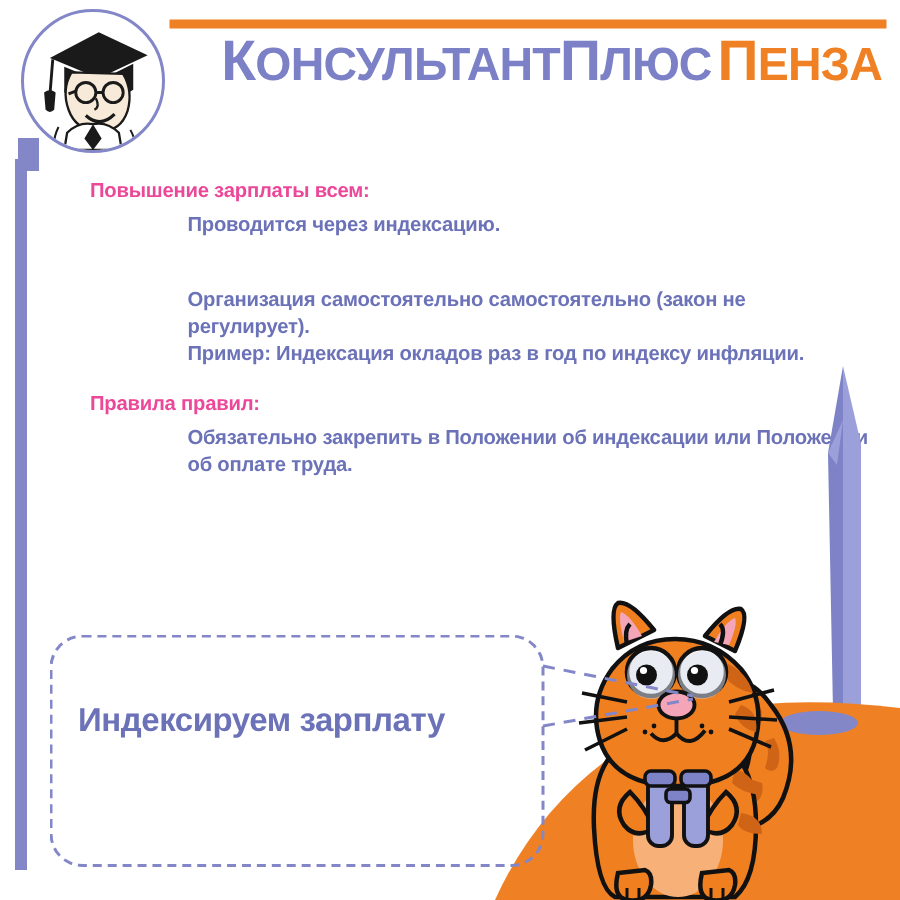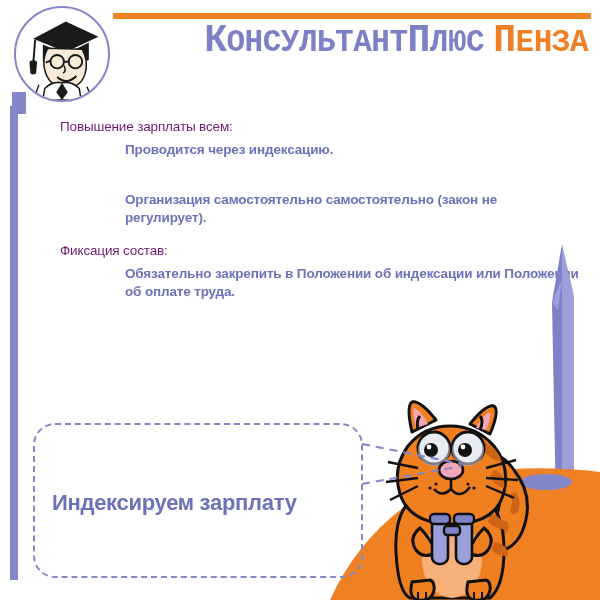--- a/index.html
+++ b/index.html
@@ -5,21 +5,21 @@
   * { margin:0; padding:0; box-sizing:border-box; }
   html,body { width:600px; height:600px; }
   body {
     font-family:"Liberation Sans", sans-serif;
     background:#ffffff;
     position:relative;
     overflow:hidden;
   }
 
   
-  #header { position:absolute; left:0; top:0; width:600px; height:110px;font-family:Liberation Mono, monospace; }
+  #header { position:absolute; left:0; top:0; width:600px; height:110px; }
 
   #logo-circle {
     position:absolute; left:14px; top:6px;
     width:96px; height:96px; border-radius:50%;
     border:2.5px solid #8387c8; background:#ffffff;
     overflow:hidden;
   }
   #logo-circle svg { display:block; width:100%; height:100%; }
 
   #logo-tab {
@@ -45,21 +45,21 @@
   #left-bar {
     position:absolute; left:10px; top:106px;
     width:8px; height:474px; background:#8387c8;
   }
 
   
   #content { position:absolute; left:60px; top:118px; width:520px; }
 
   .block { margin-bottom:3px; }
   .heading {
-    color:#701a75; font-weight:normal; font-size:13.5px;
+    color:#ec4899; font-weight:bold; font-size:13.5px;
     line-height:1.32; letter-spacing:-0.15px;
   }
   .sub {
     color:#6b72b8; font-weight:bold; font-size:13.5px;
     line-height:1.34; margin-left:33px; letter-spacing:-0.15px;padding-left:32px;
   }
   .gap-lg { height:17px; }
   .gap-md { height:12px; }
   .gap-sm { height:5px; }
 
@@ -70,21 +70,21 @@
   #scene { position:absolute; left:0; top:400px; width:600px; height:200px; }
 
   
   #bubble {
     position:absolute; left:33px; top:423px;
     width:330px; height:155px;
     border:2px dashed #8387c8; border-radius:22px;
     background:transparent;
   }
   #bubble-text {
-    position:absolute; left:52px; top:490px;
+    position:absolute; left:52px; top:467px;
     width:310px;
     color:#6b72b8; font-weight:bold; font-size:22px;
     letter-spacing:-0.3px; white-space:nowrap;
   }
   #bubble-tail { position:absolute; left:358px; top:440px; width:110px; height:50px; }
 </style>
 </head>
 <body>
 
 <div id="header">
@@ -137,26 +137,27 @@
     <div class="heading">Повышение зарплаты всем:</div>
     <div class="gap-sm"></div>
     <div class="sub">Проводится через индексацию.</div>
   </div>
 
   <div class="gap-lg"></div>
 
   <div class="block">
     <div class="gap-md"></div>
     <div class="sub">Организация самостоятельно самостоятельно (закон не регулирует).</div>
+    <div class="sub">Пример: Индексация окладов раз в год по индексу инфляции.</div>
   </div>
 
   <div class="gap-md"></div>
 
   <div class="block">
-    <div class="heading">Фиксация состав:</div>
+    <div class="heading">Правила правил:</div>
     <div class="gap-sm"></div>
     <div class="sub">Обязательно закрепить в Положении об индексации или Положении об оплате труда.</div>
   </div>
 </div>
 
 <div id="pillar">
   <svg viewBox="0 0 100 300" width="100" height="300">
     <path d="M62 4 L74 56 L74 268 L62 268 Z" fill="#9ba0db"></path>
     <path d="M62 4 L52 62 L56 268 L62 268 Z" fill="#7e83c8"></path>
     <path d="M52 62 L58 70 L62 40 Z" fill="#9ba0db"></path>

